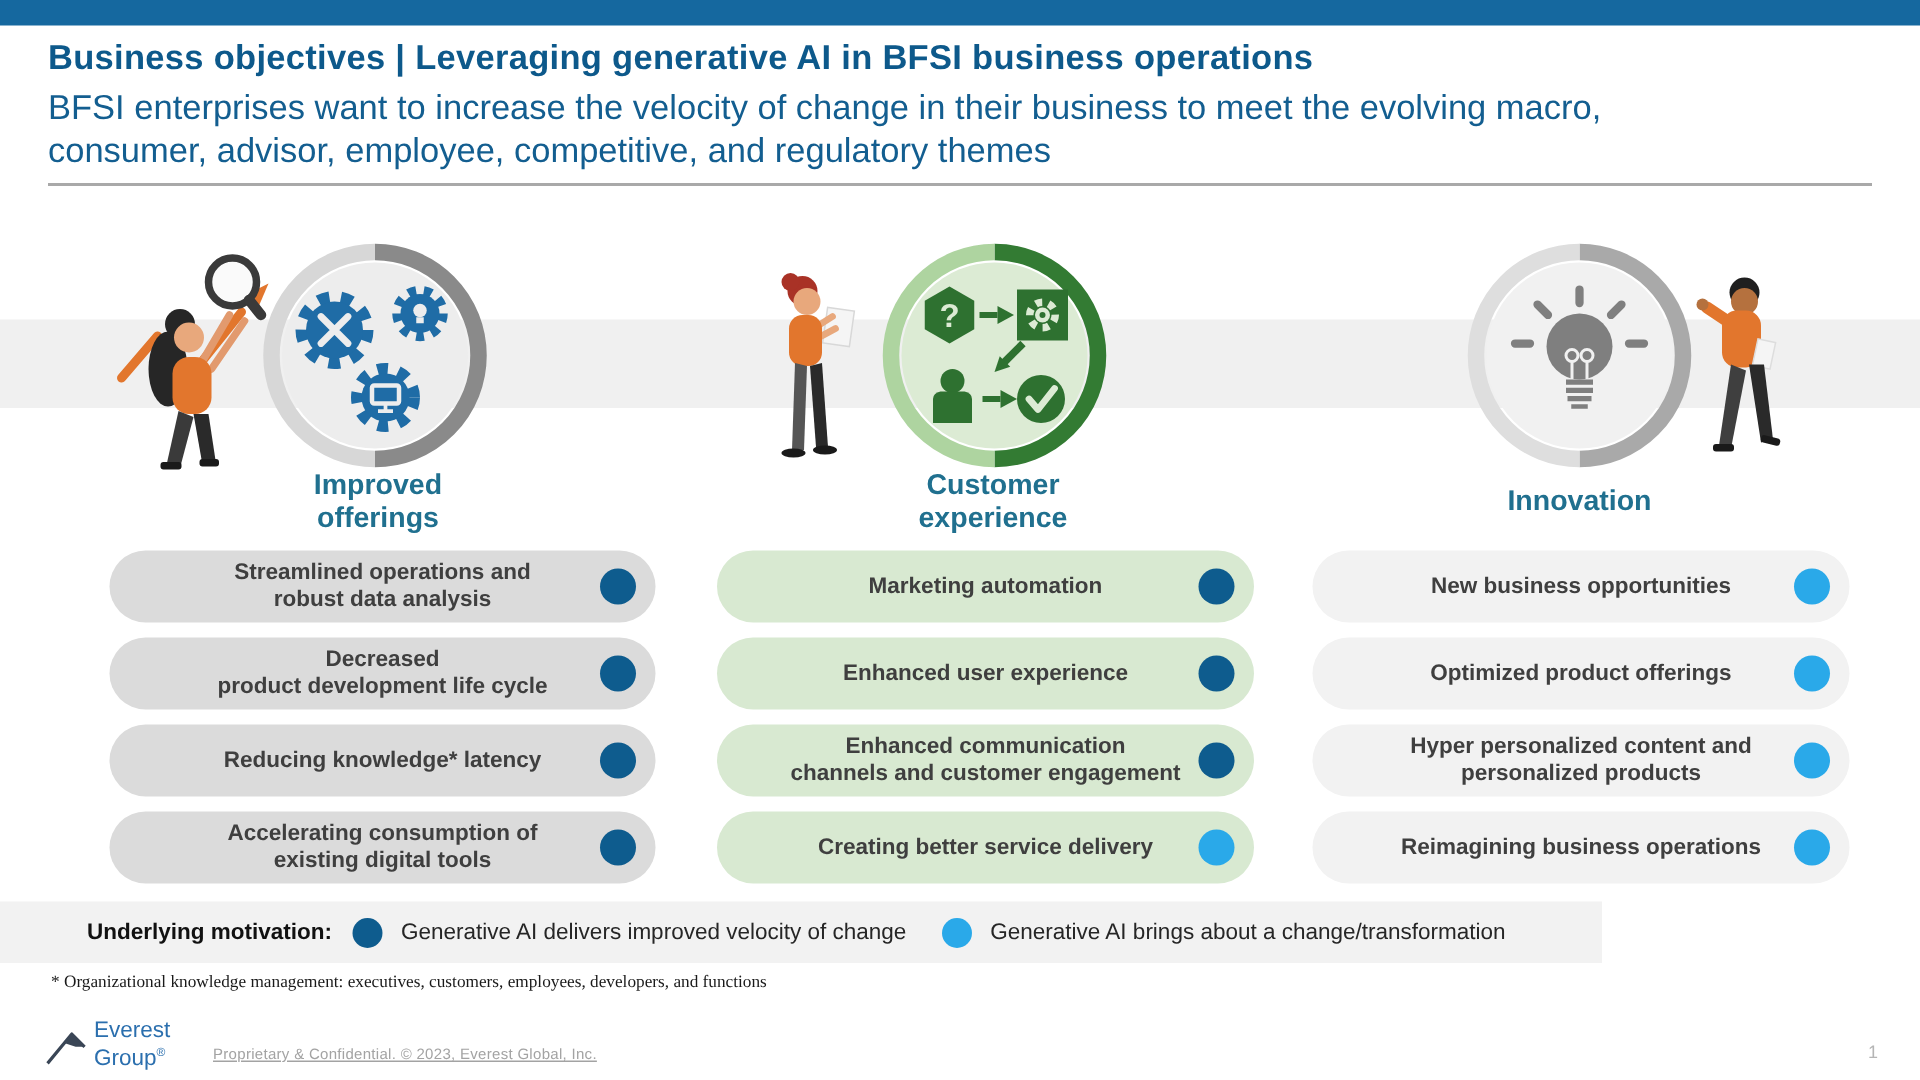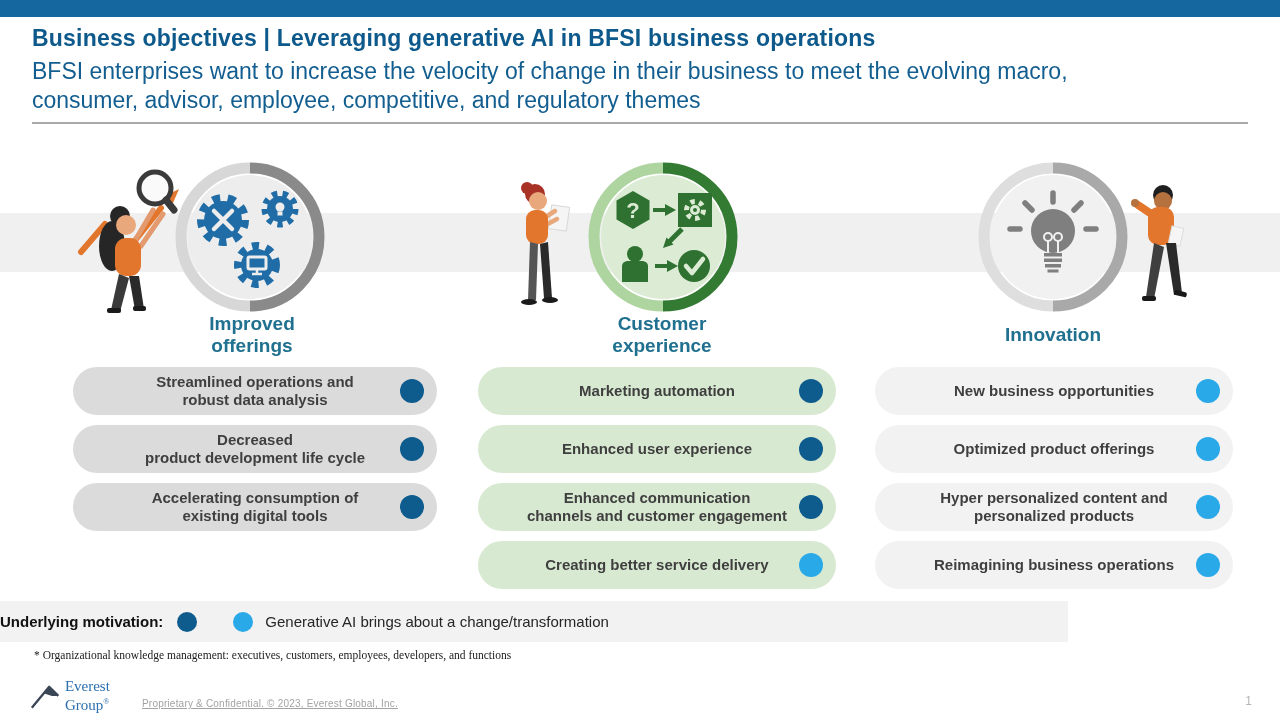--- a/index.html
+++ b/index.html
@@ -37,29 +37,29 @@
     display:flex;align-items:center;justify-content:center;padding:0 34px;box-sizing:border-box;}
   .pill-text{font-size:15px;line-height:18px;font-weight:bold;color:#3F3F3F;text-align:center;white-space:pre-line;}
   .pill-dot{position:absolute;right:13px;top:12px;width:24px;height:24px;border-radius:50%;}
   
   .ring-dark{stroke:var(--ring-dark);}  .ring-light{stroke:var(--ring-light);}
   .inner-disc{fill:var(--inner);}       .ic{fill:var(--icon);}
   .ic-s{stroke:var(--icon);fill:none;}  .cut{stroke:var(--inner);fill:none;}
   .cut-f{fill:var(--inner);}
   
   #legend{left:0;top:601px;width:1068px;height:41px;background:#F2F2F2;display:flex;align-items:center;
-    box-sizing:border-box;z-index:2;}
+    padding-left:58px;box-sizing:border-box;z-index:2;}
   #legend-label{font-size:15px;font-weight:bold;color:#111111;}
   .legend-entry{display:flex;align-items:center;margin-left:14px;}
   .legend-entry + .legend-entry{margin-left:24px;}
   .legend-dot{width:20px;height:20px;border-radius:50%;margin-right:12px;flex:none;}
   .legend-text{font-size:15px;color:#262626;}
   
   #footnote{left:34px;top:649px;font-size:11.5px;color:#1A1A1A;font-family:Liberation Serif, serif;}
-  #logo{left:30px;top:679px;width:120px;height:34px;display:flex;font-family:Liberation Serif, serif;}
+  #logo{left:30px;top:679px;width:120px;height:34px;display:flex;align-items:flex-end;}
   #logo-text{font-size:15px;color:#2B6FAE;margin-left:2px;line-height:15px;}
   #logo-reg{font-size:8px;color:#2B6FAE;vertical-align:super;}
   #footer-text{left:142px;top:698px;font-size:10px;color:#A3A3A3;letter-spacing:.2px;text-decoration:underline;}
   #page-number{right:28px;top:694px;font-size:12px;color:#B5B5B5;}
 </style>
 </head>
 <body>
 
 <div id="slide">
 
@@ -120,20 +120,24 @@
         <span class="pill-text">Streamlined operations and
 robust data analysis</span>
         <span class="pill-dot" style="background: rgb(14, 92, 142);"></span>
       </div>
       <div class="pill">
         <span class="pill-text">Decreased
 product development life cycle</span>
         <span class="pill-dot" style="background: rgb(14, 92, 142);"></span>
       </div>
       <div class="pill">
+        <span class="pill-text">Reducing knowledge* latency</span>
+        <span class="pill-dot" style="background: rgb(14, 92, 142);"></span>
+      </div>
+      <div class="pill">
         <span class="pill-text">Accelerating consumption of
 existing digital tools</span>
         <span class="pill-dot" style="background: rgb(14, 92, 142);"></span>
       </div>
     </div>
   </div>
 
   <div id="col-1" class="abs col" style="--pill-bg: #D8E9D1; --ring-light: #AED4A0; --ring-dark: #337B33; --inner: #DCEBD4; --icon: #2E7130;">
     <svg class="abs" style="left:30px;top:30px;" width="100" height="135" viewBox="0 0 100 135">
       <rect x="52" y="26" width="18" height="24" fill="#F5F5F5" stroke="#D8D8D8" transform="rotate(8 61 38)"></rect>
@@ -250,20 +254,21 @@
         <span class="pill-text">Reimagining business operations</span>
         <span class="pill-dot" style="background: rgb(42, 169, 233);"></span>
       </div>
     </div>
   </div>
 
   <div id="legend" class="abs">
     <span id="legend-label">Underlying motivation:</span>
     <span class="legend-entry">
       <span class="legend-dot" style="background: rgb(14, 92, 142);"></span>
+      <span class="legend-text">Generative AI delivers improved velocity of change</span>
     </span>
     <span class="legend-entry">
       <span class="legend-dot" style="background: rgb(42, 169, 233);"></span>
       <span class="legend-text">Generative AI brings about a change/transformation</span>
     </span>
   </div>
 
   <div id="footnote" class="abs">* Organizational knowledge management: executives, customers, employees, developers, and functions</div>
 
   <div id="logo" class="abs">

